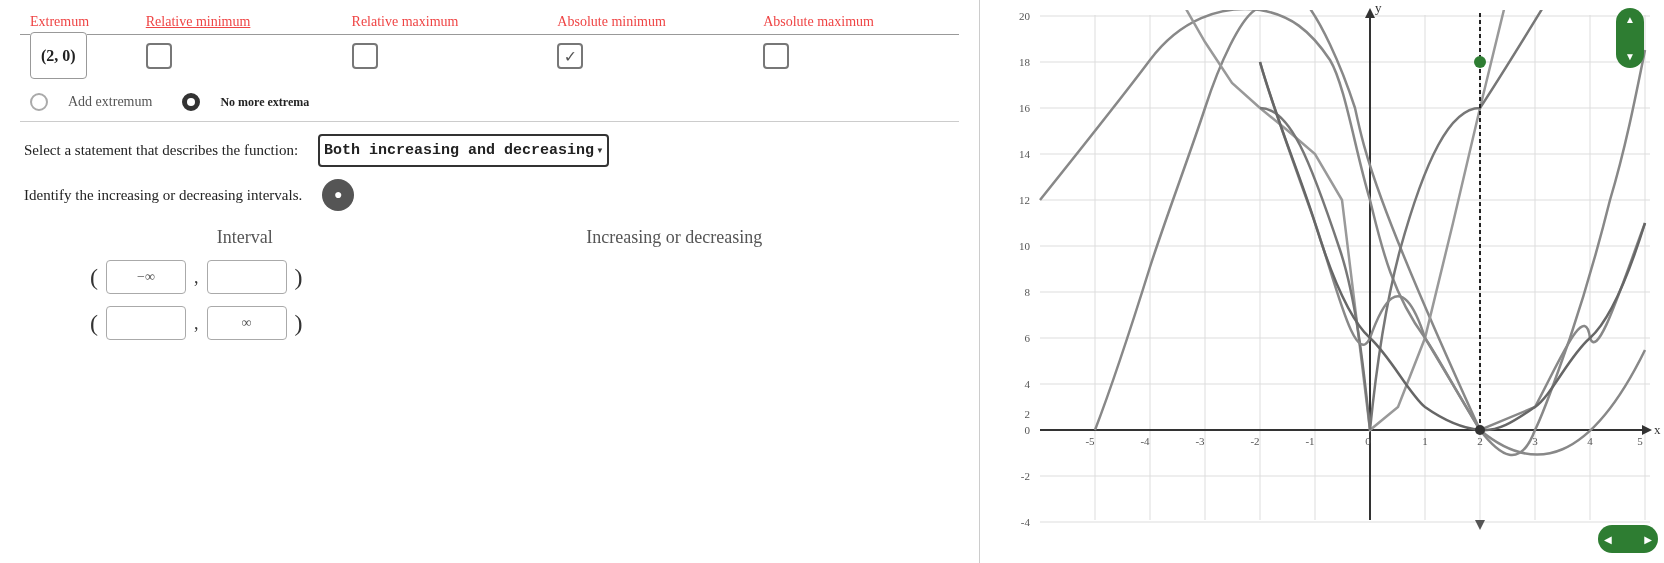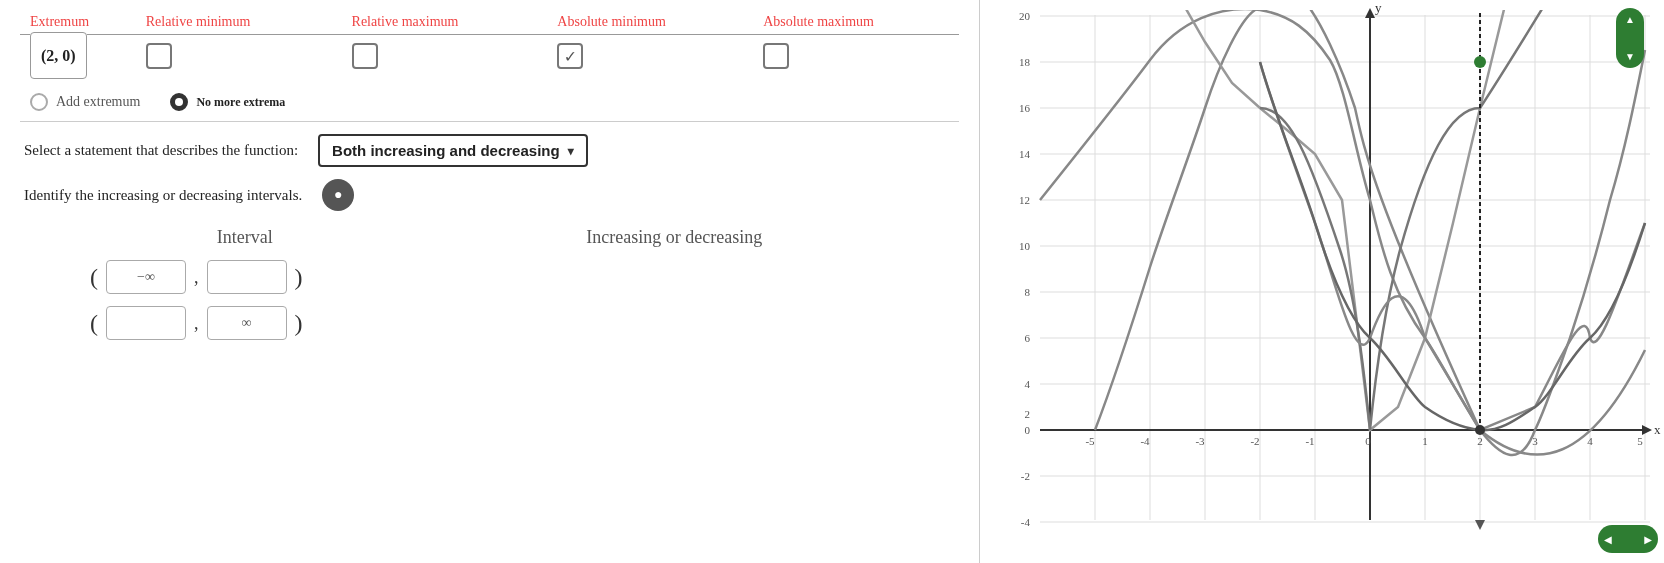--- a/index.html
+++ b/index.html
@@ -86,21 +86,21 @@
       align-items: center;
       gap: 30px;
       padding: 8px 10px 10px 10px;
       border-bottom: 1px solid #ccc;
       margin-bottom: 12px;
     }
 
     .radio-option {
       display: flex;
       align-items: center;
-      gap: 8px;
+      gap: 20px;
       font-size: 14px;
       color: #555;
     }
 
     .radio-circle {
       width: 18px;
       height: 18px;
       border-radius: 50%;
       border: 2px solid #aaa;
       background: #fff;
@@ -135,29 +135,30 @@
     }
 
     .statement-label {
       font-size: 15px;
       color: #222;
     }
 
     .dropdown-button {
       display: flex;
       align-items: center;
-      gap: 8px;
+      gap: 2px;
       background: #fff;
       border: 2px solid #333;
       border-radius: 4px;
-      padding: 6px 12px;
+      padding: 6px 4px;
       font-size: 15px;
       font-weight: bold;
       color: #222;
       cursor: pointer;
+      font-family: Liberation Mono, monospace;
     }
 
     .dropdown-arrow {
       font-size: 12px;
       color: #333;
     }
 
     .identify-row {
       display: flex;
       align-items: center;
@@ -292,21 +293,21 @@
       color: #fff;
       font-size: 10px;
     }
 
     svg.graph-svg {
       width: 100%;
       height: 100%;
     }
 
     .col-extremum { width: 90px; }
-    .col-relmin { width: 160px; }
+    .col-relmin { width: 160px; text-decoration: underline; }
     .col-relmax { width: 160px; }
     .col-absmin { width: 160px; }
     .col-absmax { width: 160px; }
   </style>
 </head>
 <body>
 
 <div class="left-panel">
 
   <table class="extremum-table">

